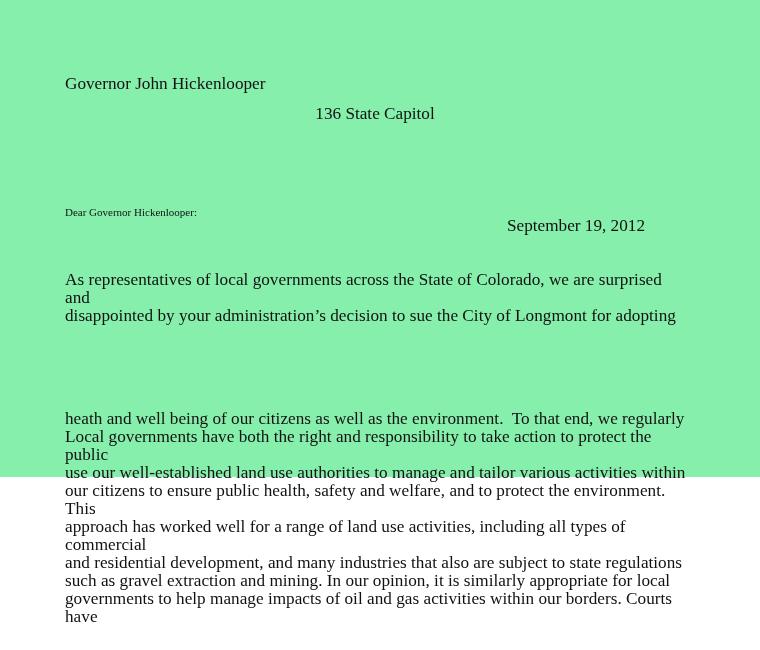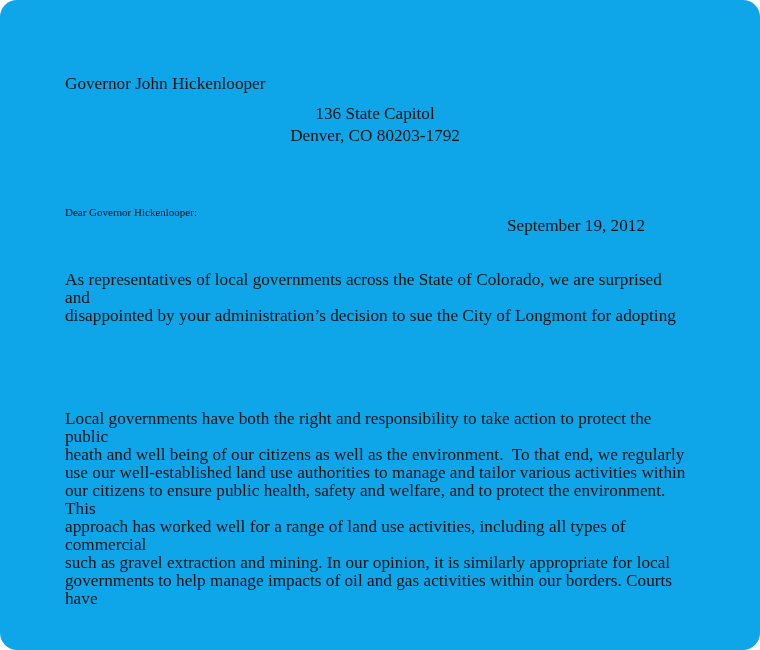--- a/index.html
+++ b/index.html
@@ -12,24 +12,23 @@
     height: 650px;
     background: #ffffff;
     font-family: "Liberation Serif", "DejaVu Serif", serif;
     color: #111111;
     overflow: hidden;
   }
 
   .page {
     position: relative;
     width: 760px;
-    height: 650px;
-    background: #0ea5e9;
+    height: 477px;
+    background: #86efac;
     box-sizing: border-box;
-    border-radius: 17px;
   }
 
   .letter-body {
     position: absolute;
     left: 65px;
     top: 0;
     width: 625px;
   }
 
   .addressee-block {
@@ -111,41 +110,41 @@
 
 <div class="page">
   <div class="letter-body">
 
     <div class="addressee-block">
       <div class="addressee-name">Governor John Hickenlooper</div>
     </div>
 
     <div class="address-block">
       <div class="addr-line">136 State Capitol</div>
-      <div class="addr-line">Denver, CO 80203-1792</div>
     </div>
 
     <div class="date-block">
       <span class="date-line">September 19, 2012</span>
     </div>
 
     <div class="salutation-block">
       <div class="salutation-line">Dear Governor Hickenlooper:</div>
     </div>
 
     <div class="para-1">
       <div class="line">As representatives of local governments across the State of Colorado, we are surprised and</div>
       <div class="line">disappointed by your administration’s decision to sue the City of Longmont for adopting</div>
     </div>
 
     <div class="para-2">
+      <div class="line">heath and well being of our citizens as well as the environment.  To that end, we regularly</div>
       <div class="line">Local governments have both the right and responsibility to take action to protect the public</div>
-      <div class="line">heath and well being of our citizens as well as the environment.  To that end, we regularly</div>
       <div class="line">use our well-established land use authorities to manage and tailor various activities within</div>
       <div class="line">our citizens to ensure public health, safety and welfare, and to protect the environment. This</div>
       <div class="line">approach has worked well for a range of land use activities, including all types of commercial</div>
+      <div class="line">and residential development, and many industries that also are subject to state regulations</div>
       <div class="line">such as gravel extraction and mining. In our opinion, it is similarly appropriate for local</div>
       <div class="line">governments to help manage impacts of oil and gas activities within our borders. Courts have</div>
 
     </div>
 
   </div>
 </div>
 
 </body></html>

